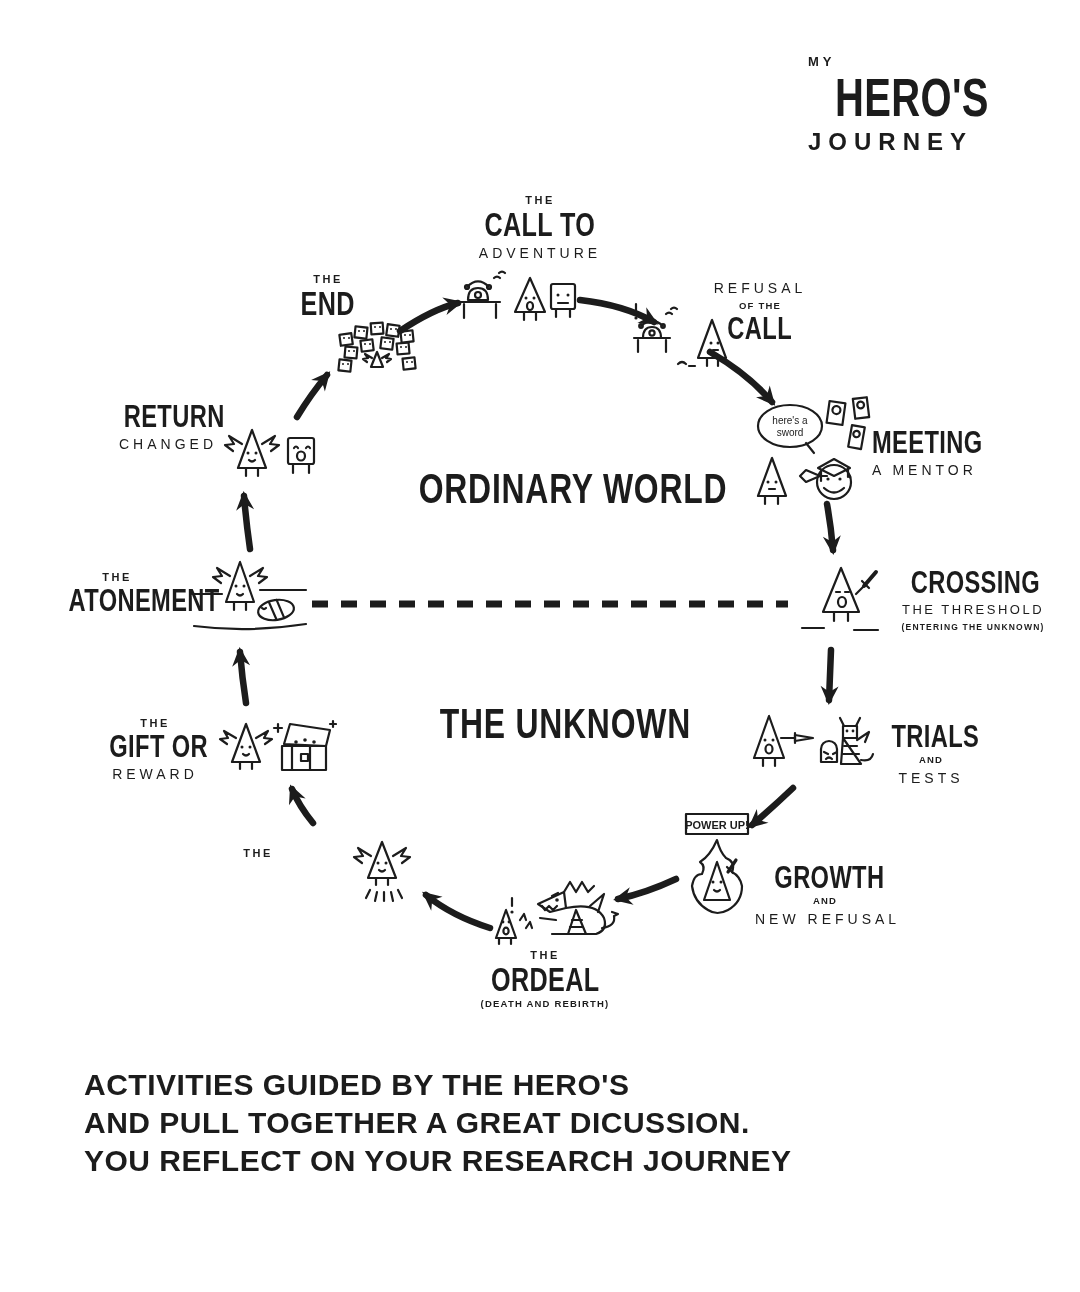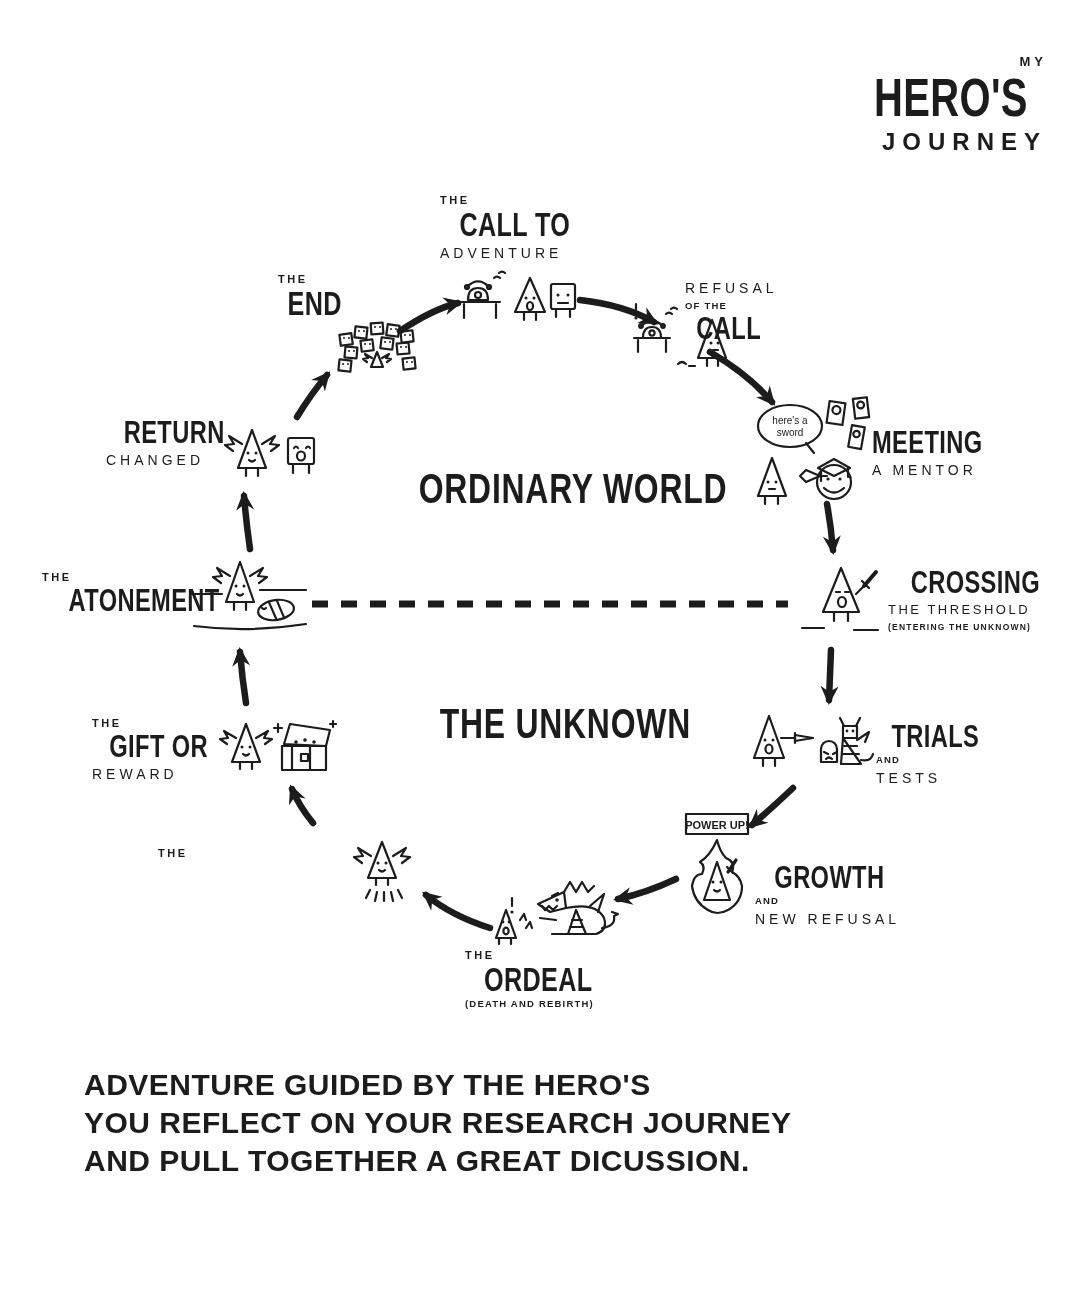--- a/index.html
+++ b/index.html
@@ -1,31 +1,31 @@
 <!DOCTYPE html>
 <html><head>
 <meta charset="utf-8">
 <style>
   html,body{margin:0;padding:0;background:#ffffff;}
   .canvas{position:relative;width:1080px;height:1292px;background:#ffffff;overflow:hidden;
           font-family:"Liberation Sans",sans-serif;color:#1c1c1c;}
   .abs{position:absolute;}
-  .stage{position:absolute;text-align:left;color:#1c1c1c;}
+  .stage{position:absolute;text-align:center;color:#1c1c1c;}
   .stage.left-align{text-align:left;}
   .pre{font-size:11px;font-weight:bold;letter-spacing:2.5px;line-height:14px;}
   .big{line-height:1.0;}
   .bigtxt{display:inline-block;font-weight:bold;transform:scaleX(0.74);transform-origin:center top;white-space:nowrap;letter-spacing:0.5px;}
   .left-align .bigtxt{transform-origin:left top;}
   .fs34{font-size:34px;} .fs32{font-size:32px;} .fs30{font-size:30px;} .fs52{font-size:54px;}
   .spaced{font-size:14px;font-weight:normal;letter-spacing:4px;line-height:20px;margin-top:2px;white-space:nowrap;}
   .tiny{font-size:9.5px;font-weight:bold;letter-spacing:1.2px;line-height:13px;margin-top:1px;white-space:nowrap;}
   .world-label{position:absolute;text-align:left;}
   .world-label .bigtxt{font-weight:bold;transform:scaleX(0.76);letter-spacing:1px;}
   .fs42{font-size:42px;}
-  .title-block{position:absolute;left:847px;top:54px;width:200px;text-align:right;}
+  .title-block{position:absolute;left:808px;top:54px;width:200px;text-align:left;}
   .title-my{font-size:13px;font-weight:bold;letter-spacing:4px;}
   .title-heros{line-height:1.05;}
   .title-journey{font-size:24px;font-weight:bold;letter-spacing:7px;margin-top:2px;white-space:nowrap;}
   .footer{position:absolute;left:84px;top:1066px;width:760px;}
   .footer div{font-size:30px;font-weight:bold;letter-spacing:0.5px;line-height:38px;white-space:nowrap;}
   svg{display:block;}
   .ink{stroke:#1c1c1c;fill:none;stroke-width:2.2;stroke-linecap:round;stroke-linejoin:round;}
   .inkfill{fill:#1c1c1c;stroke:none;}
   .handtext{font-family:"Liberation Sans",sans-serif;fill:#1c1c1c;}
 </style>
@@ -119,21 +119,21 @@
     <div class="pre">THE</div>
     <div class="big"><span class="bigtxt fs32">GIFT OR</span></div>
     <div class="spaced">REWARD</div>
   </div>
 
   <div class="stage" style="left:42px;top:570px;width:150px">
     <div class="pre">THE</div>
     <div class="big"><span class="bigtxt fs32">ATONEMENT</span></div>
   </div>
 
-  <div class="stage" style="left:106px;top:416px;width:124px">
+  <div class="stage" style="left:106px;top:400px;width:124px">
     <div class="big"><span class="bigtxt fs32">RETURN</span></div>
     <div class="spaced">CHANGED</div>
   </div>
 
   <div class="stage" style="left:278px;top:272px;width:100px">
     <div class="pre">THE</div>
     <div class="big"><span class="bigtxt fs34">END</span></div>
   </div>
 
   <svg class="abs" style="left:452px;top:268px" width="125" height="62" viewBox="0 0 125 62">
@@ -474,18 +474,18 @@
       <circle cx="67" cy="29" r="1"></circle>
         <circle cx="72" cy="29" r="1"></circle>
       <circle cx="9" cy="46" r="1"></circle>
         <circle cx="14" cy="46" r="1"></circle>
       <circle cx="73" cy="44" r="1"></circle>
         <circle cx="78" cy="44" r="1"></circle>
     </g>
   </svg>
 
   <div class="footer">
-    <div>ADVENTURE GUIDED BY THE HERO'S</div>
+    <div>ACTIVITIES GUIDED BY THE HERO'S</div>
+    <div>AND PULL TOGETHER A GREAT DICUSSION.</div>
     <div>YOU REFLECT ON YOUR RESEARCH JOURNEY</div>
-    <div>AND PULL TOGETHER A GREAT DICUSSION.</div>
   </div>
 
 </div>
 
 </body></html>

